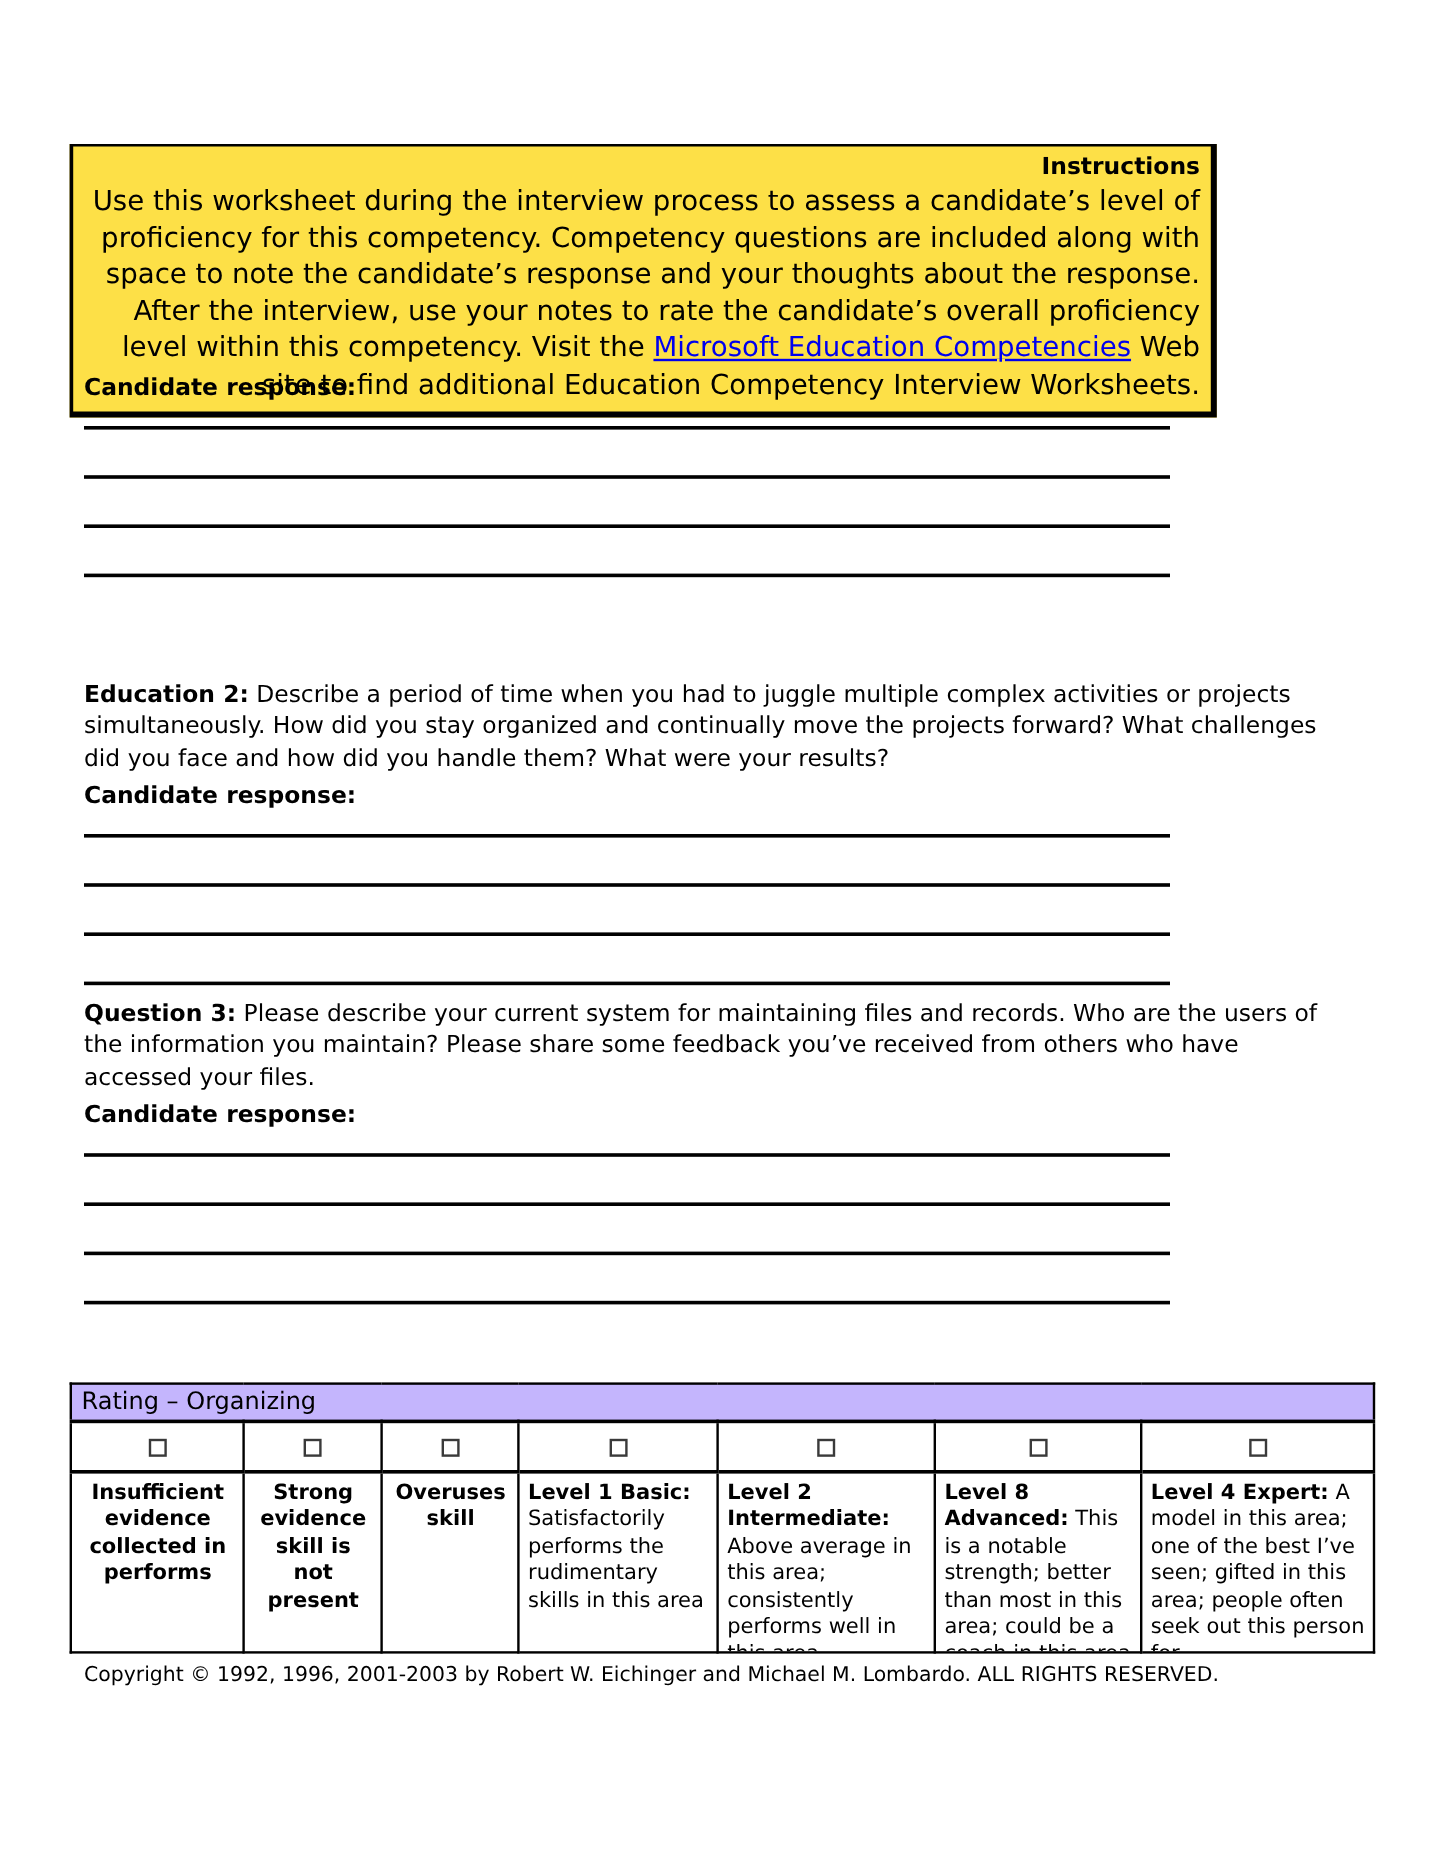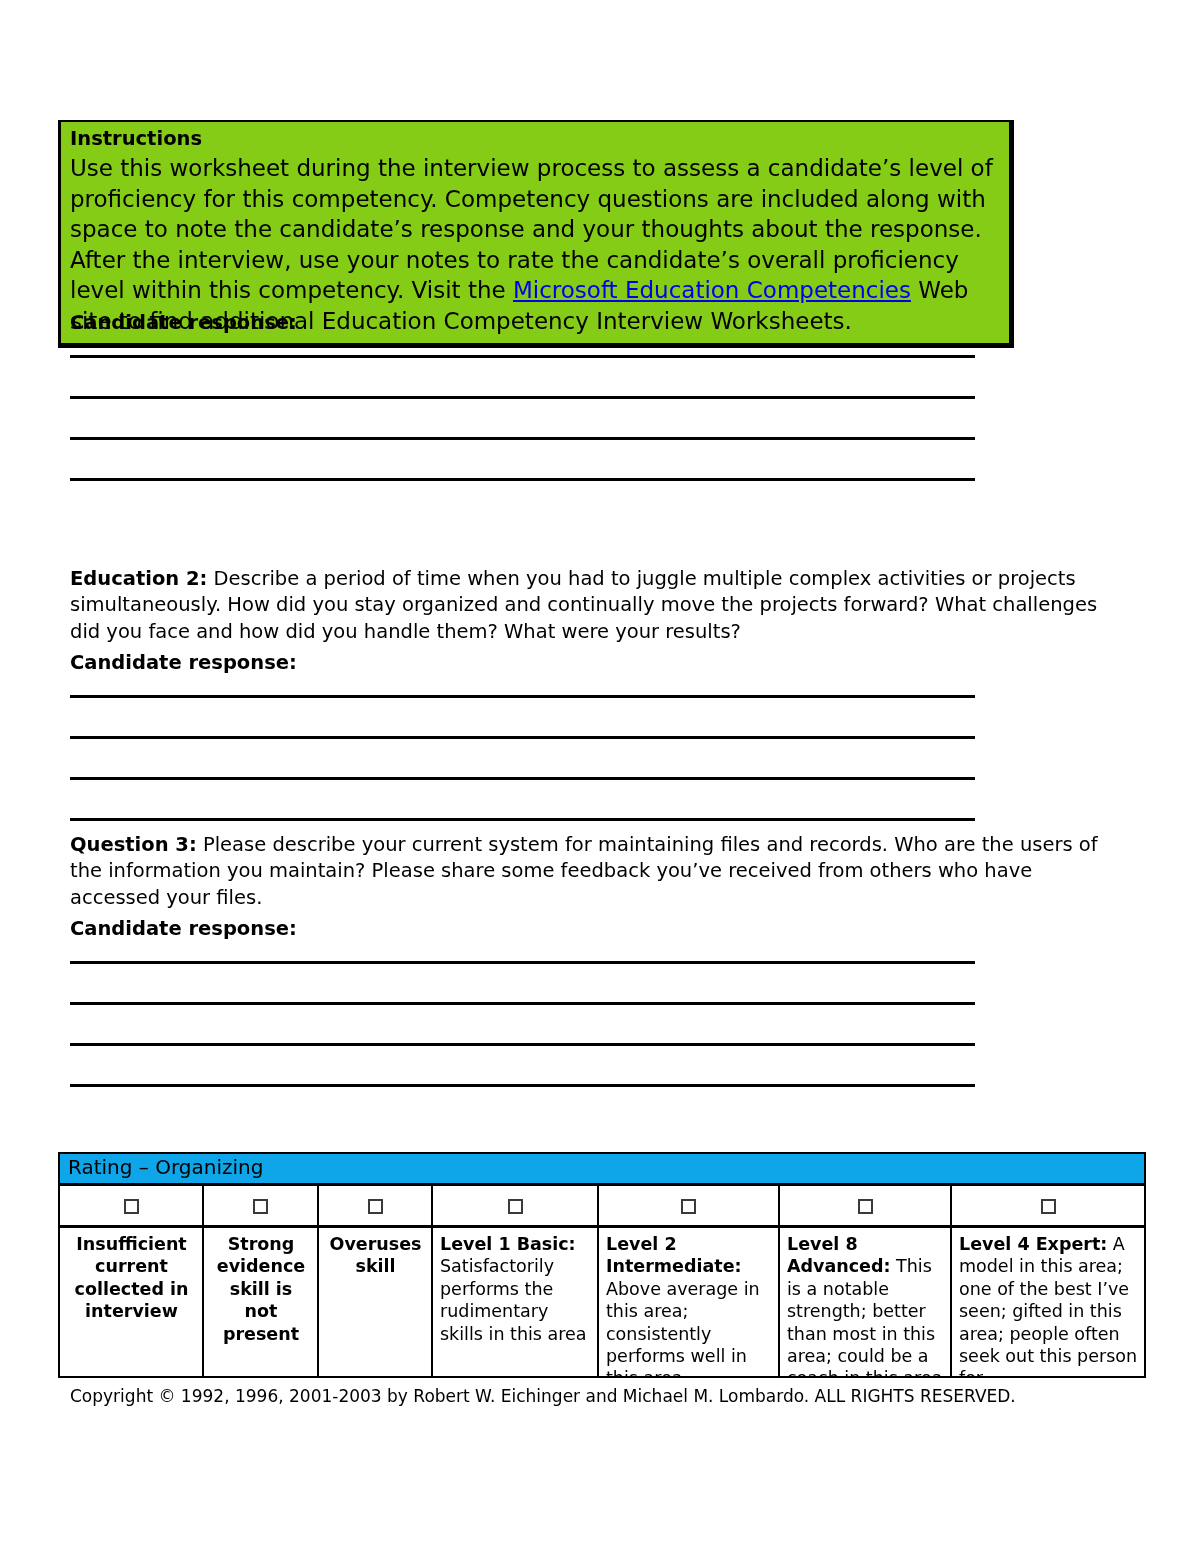--- a/index.html
+++ b/index.html
@@ -35,26 +35,27 @@
     padding-top: 62px;
     line-height: 1.1;
   }
 
   
   .instructions-box {
     position: absolute;
     left: 58px;
     top: 120px;
     width: 956px;
-    background: #84cc16;
+    background: #fde047;
     border-top: 2px solid #000;
     border-left: 3px solid #000;
     border-right: 5px solid #000;
     border-bottom: 5px solid #000;
     padding: 5px 9px 7px 9px;
+    text-align: right;
   }
   .instructions-title {
     font-size: 19.5px;
     font-weight: bold;
     line-height: 1.28;
     margin: 0 0 1px 0;
   }
   .instructions-body {
     font-size: 23px;
     font-weight: 400;
@@ -107,21 +108,21 @@
     border-collapse: collapse;
     width: 1086px;
     table-layout: fixed;
   }
   table.rating td {
     border: 2px solid #000;
     vertical-align: top;
     padding: 0;
   }
   .rating-header-cell {
-    background: #0ea5e9;
+    background: #c4b5fd;
     font-size: 20px;
     padding: 2px 8px 4px 8px !important;
     line-height: 1.15;
     border-bottom: 3px solid #000 !important;
     margin-left: 40px;
   }
   .check-cell {
     text-align: center;
     height: 42px;
     vertical-align: middle !important;
@@ -239,21 +240,21 @@
         <td class="check-cell"><span class="checkbox"></span></td>
         <td class="check-cell"><span class="checkbox"></span></td>
         <td class="check-cell"><span class="checkbox"></span></td>
         <td class="check-cell"><span class="checkbox"></span></td>
         <td class="check-cell"><span class="checkbox"></span></td>
         <td class="check-cell"><span class="checkbox"></span></td>
       </tr>
       <tr>
         <td class="desc-cell">
           <div class="desc-inner desc-centered">
-            <span class="desc-title">Insufficient current collected in interview</span><span class="desc-body"></span>
+            <span class="desc-title">Insufficient evidence collected in performs</span><span class="desc-body"></span>
           </div>
         </td>
         <td class="desc-cell">
           <div class="desc-inner desc-centered">
             <span class="desc-title">Strong evidence skill is not present</span><span class="desc-body"></span>
           </div>
         </td>
         <td class="desc-cell">
           <div class="desc-inner desc-centered">
             <span class="desc-title">Overuses skill</span><span class="desc-body"></span>

